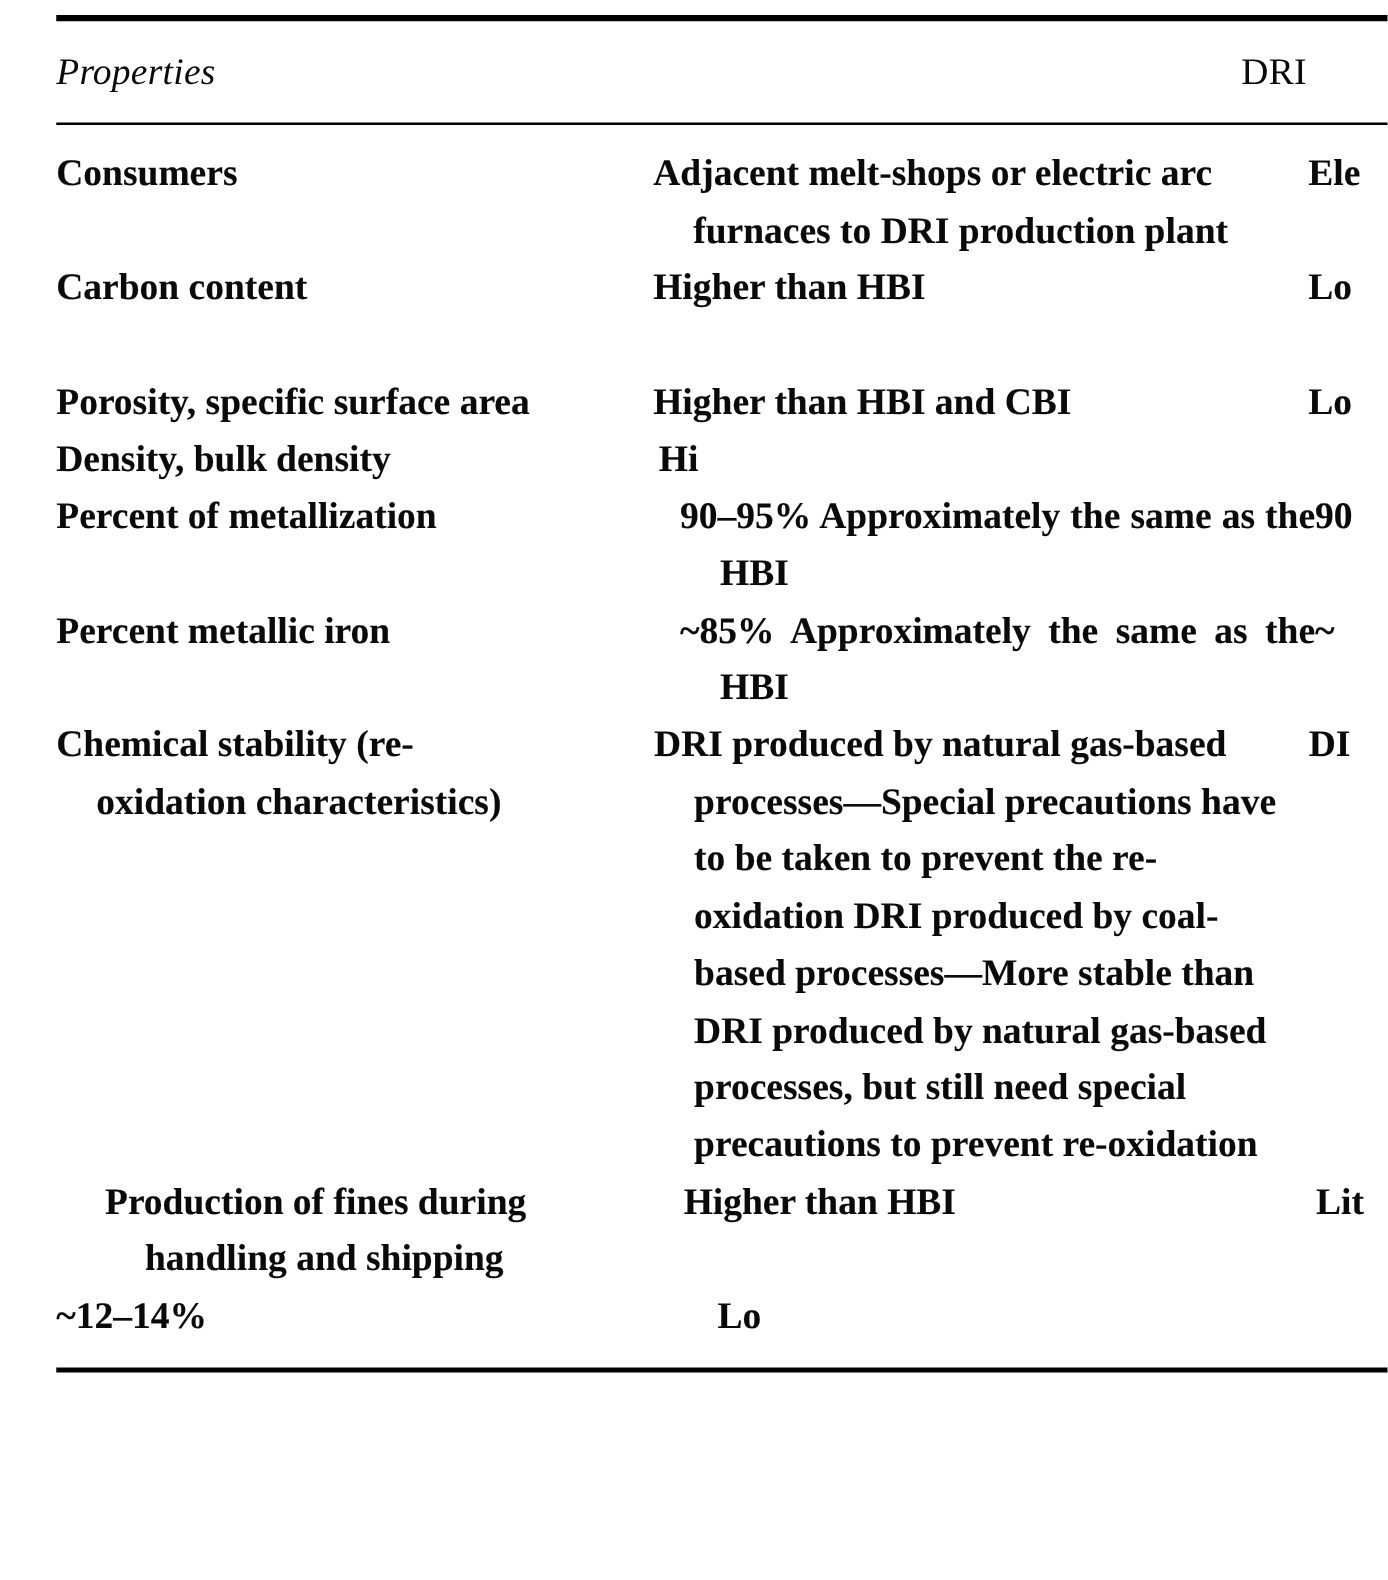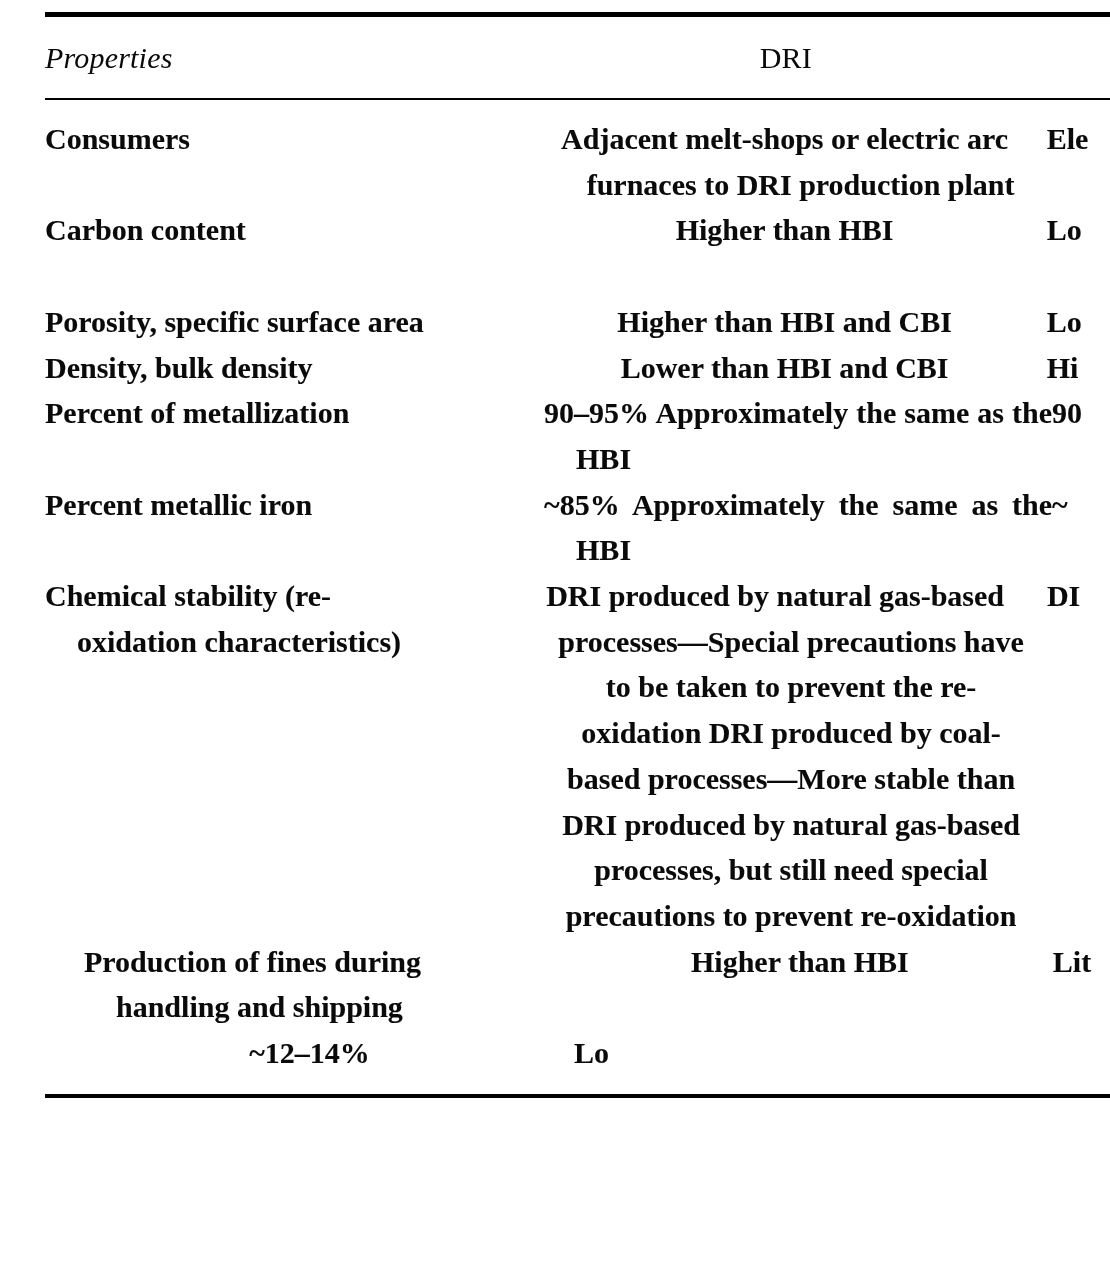--- a/index.html
+++ b/index.html
@@ -38,21 +38,21 @@
   }
   .header-row {
     display: flex;
     height: 81px;
     align-items: center;
     font-size: 30px;
     font-weight: normal;
     letter-spacing: 0.2px;
   }
   .header-row .col-prop { width: 482px; font-style: italic; }
-  .header-row .col-dri { width: 520px; text-align: center; }
+  .header-row .col-dri { width: 520px; text-align: right; }
   .header-row .col-hbi { width: 200px; }
 
   .body {
     padding-top: 16px;
     padding-bottom: 18px;
   }
   .row {
     display: flex;
     font-size: 30px;
     line-height: 45.7px;
@@ -63,21 +63,21 @@
     width: 482px;
     padding-left: 32px;
     text-indent: -32px;
     box-sizing: border-box;
   }
   .row .col-dri {
     width: 529px;
     padding-left: 32px;
     text-indent: -32px;
     box-sizing: border-box;
-    text-align: center;
+    text-align: left;
   }
   .row .col-dri.justify {
     text-align: justify;
     text-align-last: left;
     margin-left: 36px;
   }
   .row .col-hbi {
     width: 200px;
     padding-left: 32px;
     text-indent: -32px;
@@ -117,21 +117,20 @@
     </div>
 
     <div class="row">
       <div class="col-prop weight">Porosity, specific surface area</div>
       <div class="col-dri weight">Higher than HBI and CBI</div>
       <div class="col-hbi weight">Lo</div>
     </div>
 
     <div class="row">
       <div class="col-prop weight">Density, bulk density</div>
-      <div class="col-dri weight">Lower than HBI and CBI</div>
       <div class="col-hbi weight">Hi</div>
     </div>
 
     <div class="row">
       <div class="col-prop weight">Percent of metallization</div>
       <div class="col-dri weight justify">90–95% Approximately the same as the HBI</div>
       <div class="col-hbi weight">90</div>
     </div>
 
     <div class="row">

